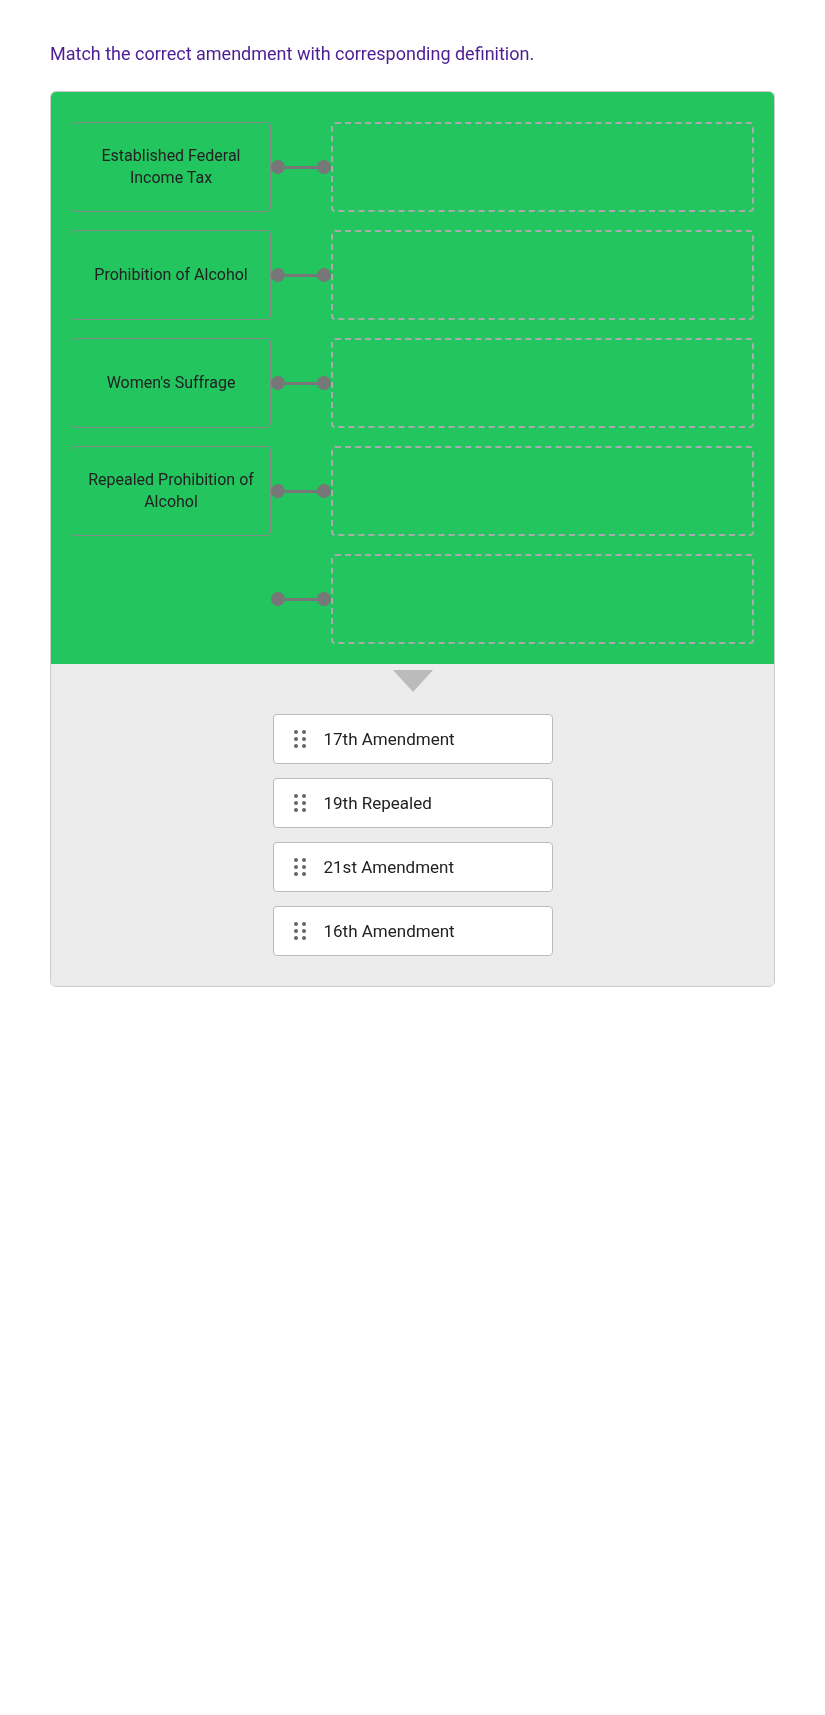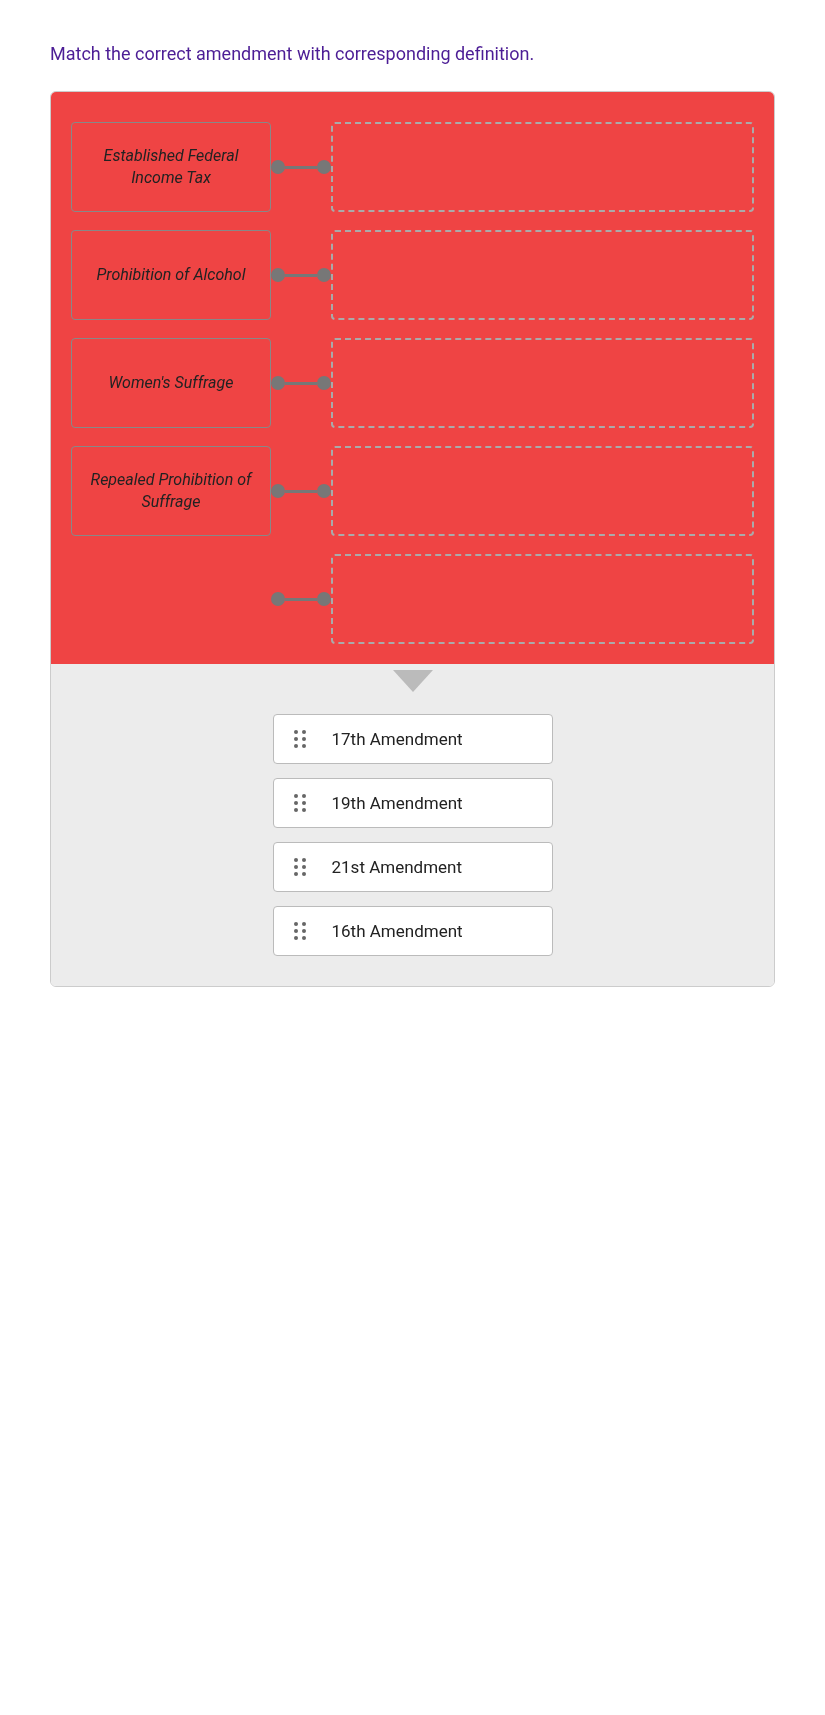--- a/index.html
+++ b/index.html
@@ -116,21 +116,21 @@
     .answer-card {
       border: 1px solid #bbb;
       border-radius: 4px;
       background: #fff;
       width: 280px;
       padding: 14px 20px;
       font-size: 17px;
       color: #222;
       display: flex;
       align-items: center;
-      gap: 24px;
+      gap: 16px;
       cursor: grab;
     }
 
     .drag-dots {
       display: grid;
       grid-template-columns: 1fr 1fr;
       gap: 3px;
       width: 14px;
     }
 
@@ -141,23 +141,22 @@
       background: #666;
     }
 
     .outer-wrapper {
       border: 1px solid #ccc;
       border-radius: 6px;
       overflow: hidden;
     }
 
     .top-inner {
-      background: #ef4444;
+      background: #22c55e;
       padding: 30px 20px 20px 20px;
-      font-style: italic;
     }
 
     .bottom-inner {
       background: #ececec;
       padding: 16px 20px 30px 20px;
       display: flex;
       flex-direction: column;
       align-items: center;
       gap: 14px;
     }
@@ -183,21 +182,21 @@
         <div class="left-item">
           <span>Established Federal Income Tax</span>
         </div>
         <div class="left-item">
           <span>Prohibition of Alcohol</span>
         </div>
         <div class="left-item">
           <span>Women's Suffrage</span>
         </div>
         <div class="left-item">
-          <span>Repealed Prohibition of Suffrage</span>
+          <span>Repealed Prohibition of Alcohol</span>
         </div>
       </div>
 
       <div class="connector-col">
         <div class="connector">
           <div class="connector-line">
             <div class="dot-left"></div>
             <div class="line"></div>
             <div class="dot-right"></div>
           </div>
@@ -266,21 +265,21 @@
 
     <div class="answer-card">
       <div class="drag-dots">
         <div class="drag-dot"></div>
         <div class="drag-dot"></div>
         <div class="drag-dot"></div>
         <div class="drag-dot"></div>
         <div class="drag-dot"></div>
         <div class="drag-dot"></div>
       </div>
-      <span>19th Amendment</span>
+      <span>19th Repealed</span>
     </div>
 
     <div class="answer-card">
       <div class="drag-dots">
         <div class="drag-dot"></div>
         <div class="drag-dot"></div>
         <div class="drag-dot"></div>
         <div class="drag-dot"></div>
         <div class="drag-dot"></div>
         <div class="drag-dot"></div>

